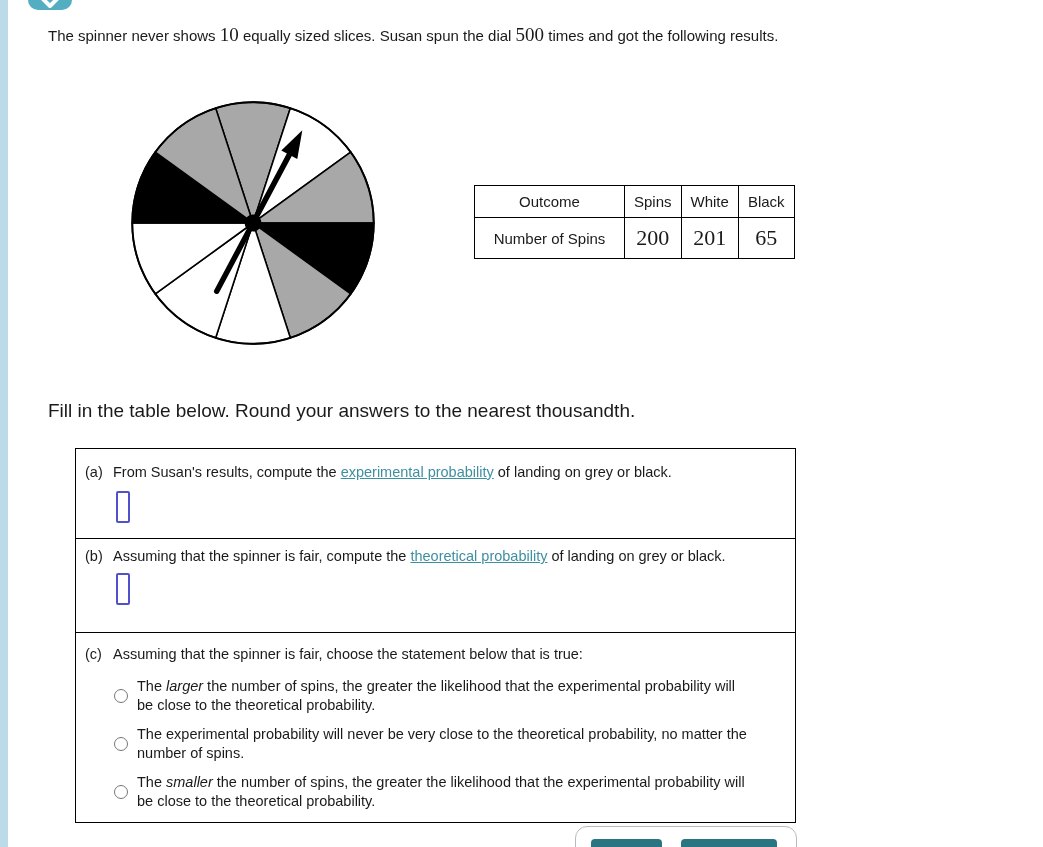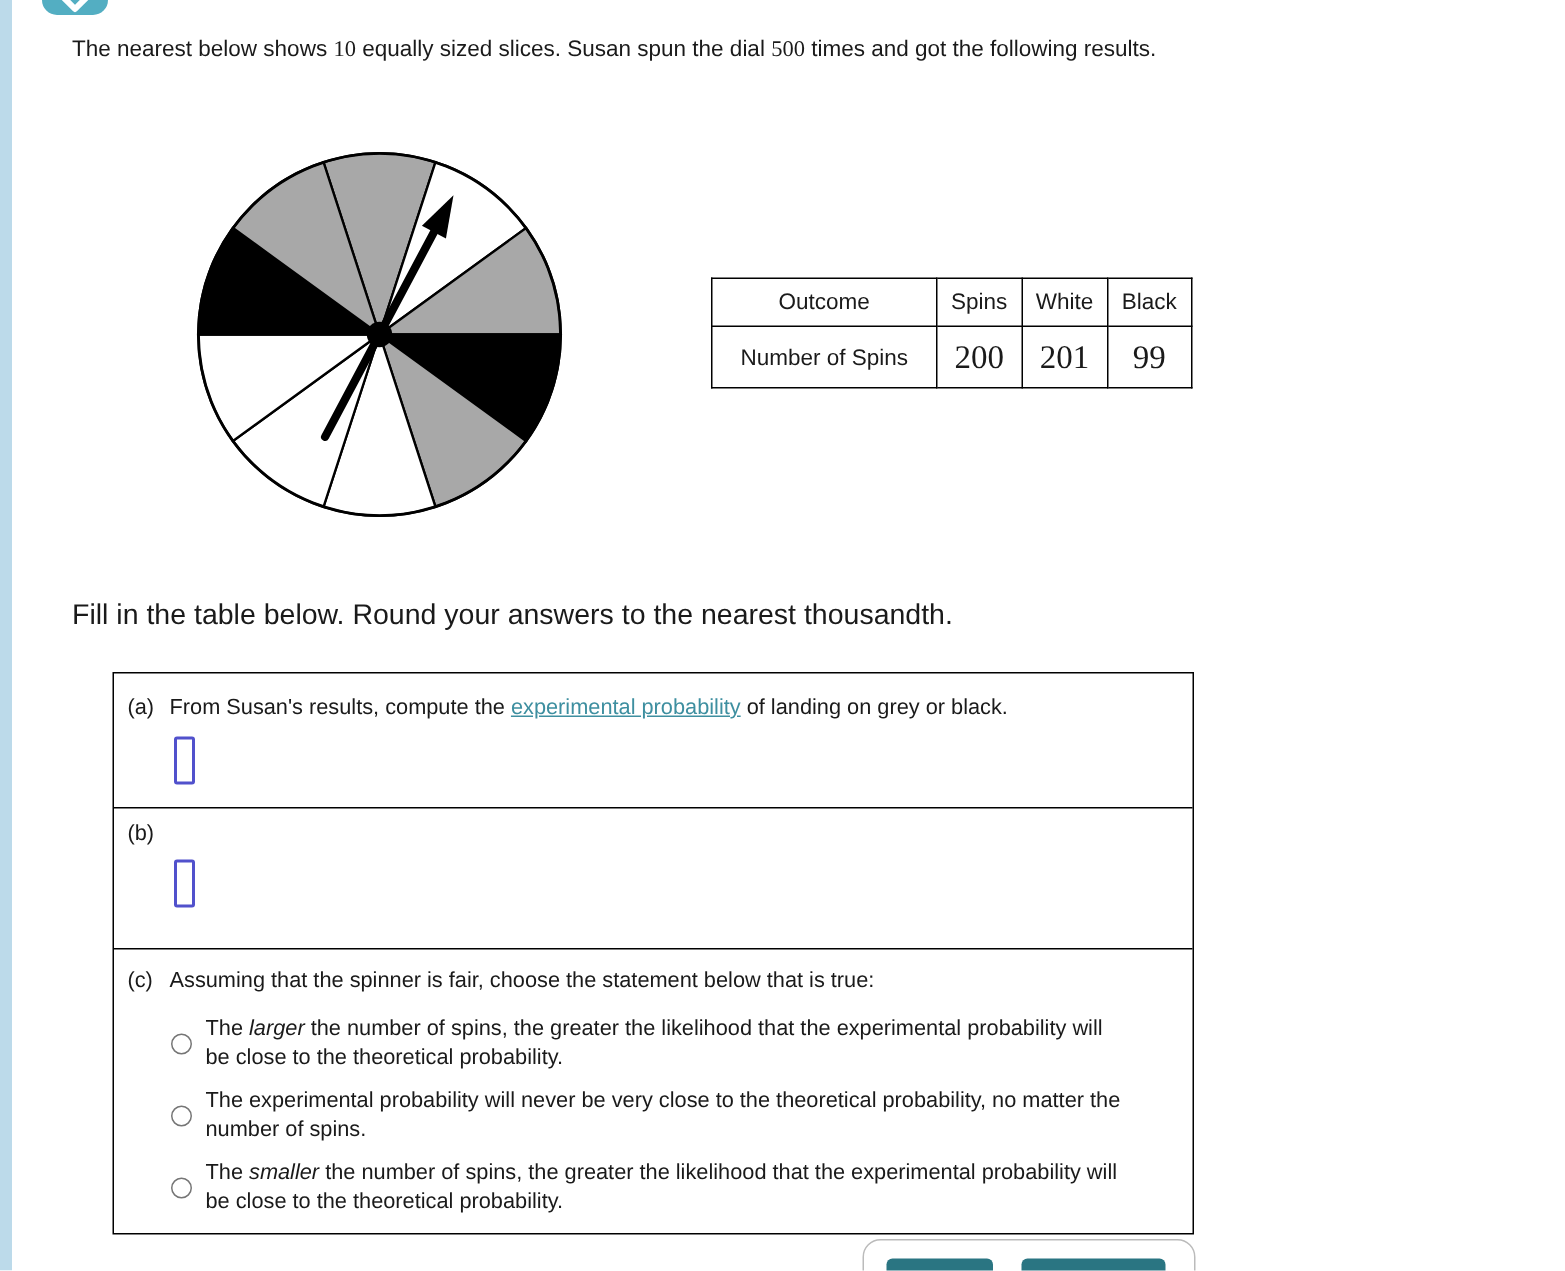--- a/index.html
+++ b/index.html
@@ -21,21 +21,21 @@
     position:absolute; left:28px; top:-36px;
     width:44px; height:46px;
     background: var(--top-icon, #53aec2);
     border-radius:10px;
   }
   .top-icon svg { position:absolute; left:0; top:0; }
   .intro {
     position:absolute; left:48px; top:24px;
     font-size:15px; white-space:nowrap;
   }
-  .serif { font-family:"Liberation Serif", serif; font-size:15px; }
+  .serif { font-family:"Liberation Serif", serif; font-size:19px; }
   .spinner-wrap { position:absolute; left:125px; top:95px; width:256px; height:256px; }
   .results-table {
     position:absolute; left:474px; top:185px;
     border-collapse:collapse; font-size:15px;
     background:#fff;
   }
   .results-table td {
     border:1px solid #000; text-align:center;
     padding:7px 9px; vertical-align:middle;
   }
@@ -99,21 +99,21 @@
 <body>
 
 <div class="left-strip"></div>
 
 <div class="top-icon">
   <svg width="44" height="46" viewBox="0 0 44 46">
     <polyline points="11,31 22,42 33,31" fill="none" stroke="#ffffff" stroke-width="4" stroke-linecap="round" stroke-linejoin="round"></polyline>
   </svg>
 </div>
 
-<div class="intro"><span>The nearest below shows </span><span class="serif">10</span><span> equally sized slices. Susan spun the dial </span><span class="serif">500</span><span> times and got the following results.</span></div>
+<div class="intro"><span>The spinner never shows </span><span class="serif">10</span><span> equally sized slices. Susan spun the dial </span><span class="serif">500</span><span> times and got the following results.</span></div>
 
 <div class="spinner-wrap">
   <svg viewBox="-106 -106 212 212" width="256" height="256">
     <g>
         <path d="M0,0 L-30.90,-95.11 A100,100 0 0 1 30.90,-95.11 Z" fill="#a8a8a8" stroke="#000" stroke-width="1.3"></path>
         <path d="M0,0 L30.90,-95.11 A100,100 0 0 1 80.90,-58.78 Z" fill="#ffffff" stroke="#000" stroke-width="1.3"></path>
         <path d="M0,0 L80.90,-58.78 A100,100 0 0 1 100.00,0.00 Z" fill="#a8a8a8" stroke="#000" stroke-width="1.3"></path>
         <path d="M0,0 L100.00,0.00 A100,100 0 0 1 80.90,58.78 Z" fill="#000000" stroke="#000" stroke-width="1.3"></path>
         <path d="M0,0 L80.90,58.78 A100,100 0 0 1 30.90,95.11 Z" fill="#a8a8a8" stroke="#000" stroke-width="1.3"></path>
         <path d="M0,0 L30.90,95.11 A100,100 0 0 1 -30.90,95.11 Z" fill="#ffffff" stroke="#000" stroke-width="1.3"></path>
@@ -136,40 +136,41 @@
     <tr>
       <td class="cell-outcome">Outcome</td>
       <td class="cell-col">Spins</td>
       <td class="cell-col">White</td>
       <td class="cell-col">Black</td>
     </tr>
     <tr>
       <td>Number of Spins</td>
       <td class="val">200</td>
       <td class="val">201</td>
-      <td class="val">99</td>
+      <td class="val">65</td>
     </tr>
   </tbody>
 </table>
 
 <div class="instruction">Fill in the table below. Round your answers to the nearest thousandth.</div>
 
 <div class="answer-box">
 
   <div class="sec sec-a">
     <div class="q-row">
       <span class="q-label">(a)</span>
       <span class="q-text"><span>From Susan's results, compute the </span><a class="prob-link">experimental probability</a><span> of landing on grey or black.</span></span>
     </div>
     <input type="text" class="ans-input" value="" style="">
   </div>
 
   <div class="sec sec-b">
     <div class="q-row center">
       <span class="q-label">(b)</span>
+      <span class="q-text"><span>Assuming that the spinner is fair, compute the </span><a class="prob-link">theoretical probability</a><span> of landing on grey or black.</span></span>
     </div>
     <input type="text" class="ans-input" value="" style="">
   </div>
 
   <div class="sec sec-c">
     <div class="q-row">
       <span class="q-label">(c)</span>
       <span class="q-text">Assuming that the spinner is fair, choose the statement below that is true:</span>
     </div>
 

